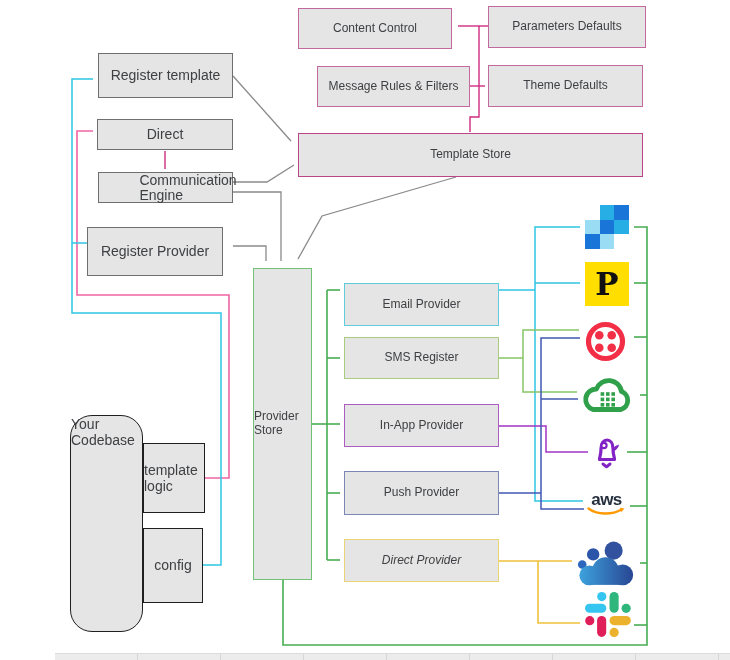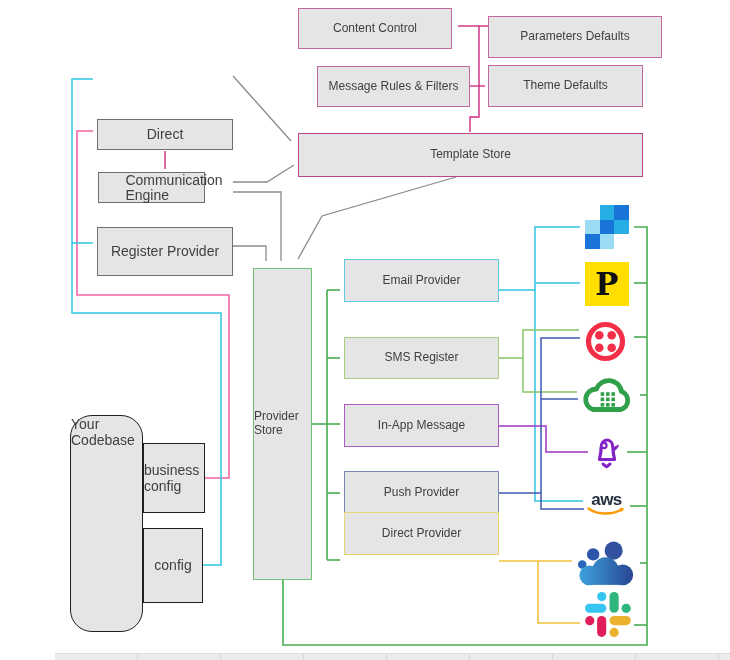--- a/index.html
+++ b/index.html
@@ -6,36 +6,36 @@
   #canvas{position:relative;width:730px;height:660px;background:#fff;overflow:hidden;
           font-family:"Liberation Sans", sans-serif;}
   #wires{position:absolute;left:0;top:0;width:730px;height:660px;}
   #wires path{fill:none;}
   .node{position:absolute;display:flex;align-items:center;justify-content:center;
         text-align:left;background:#e5e5e5;color:var(--c-text);
         border:1.4px solid var(--c-gray-border);box-sizing:border-box;
         font-size:12px;line-height:1.15;}
   
   .n-content{left:298px;top:8px;width:154px;height:41px;border-color:var(--c-pink-border);}
-  .n-params{left:488px;top:16px;width:174px;height:42px;border-color:var(--c-pink-border);}
+  .n-params{left:488px;top:6px;width:158px;height:42px;border-color:var(--c-pink-border);}
   .n-rules{left:317px;top:66px;width:153px;height:41px;border-color:var(--c-pink-border);}
   .n-theme{left:488px;top:65px;width:155px;height:42px;border-color:var(--c-pink-border);}
   .n-template{left:298px;top:133px;width:345px;height:44px;border-color:var(--c-pink-strong-border);}
   
   .n-regtemplate{left:98px;top:53px;width:135px;height:45px;font-size:14px;}
   .n-trigger{left:97px;top:119px;width:136px;height:31px;font-size:14px;}
-  .n-commengine{left:98px;top:172px;width:107px;height:31px;font-size:14px;line-height:1.05;padding-left:45px;}
-  .n-regprovider{left:97px;top:227px;width:136px;height:49px;font-size:14px;}
+  .n-commengine{left:98px;top:172px;width:135px;height:31px;font-size:14px;line-height:1.05;padding-left:45px;}
+  .n-regprovider{left:87px;top:227px;width:136px;height:49px;font-size:14px;}
   
   .n-providerstore{left:253px;top:268px;width:59px;height:312px;border-color:var(--c-green-border);font-size:12px;}
-  .n-email{left:344px;top:259px;width:155px;height:43px;border-color:var(--c-cyan-border);}
+  .n-email{left:344px;top:283px;width:155px;height:43px;border-color:var(--c-cyan-border);}
   .n-sms{left:344px;top:337px;width:155px;height:42px;border-color:var(--c-sms-border);}
   .n-inapp{left:344px;top:404px;width:155px;height:43px;border-color:var(--c-purple-border);}
   .n-push{left:344px;top:471px;width:155px;height:44px;border-color:var(--c-push-border);}
-  .n-direct{left:344px;top:512px;width:155px;height:43px;border-color:var(--c-direct-border);}
+  .n-direct{left:344px;top:539px;width:155px;height:43px;border-color:var(--c-direct-border);font-style:italic;}
   
   .n-codebase{left:70px;top:415px;width:73px;height:217px;border-radius:22px;
               border-color:var(--c-black-border);font-size:14px;
               align-items:flex-start;}
   .n-bizlogic{left:143px;top:443px;width:62px;height:70px;border-color:var(--c-black-border);font-size:14px;}
   .n-config{left:143px;top:528px;width:60px;height:75px;border-color:var(--c-black-border);font-size:14px;}
   
   .icon{position:absolute;}
   .ic-sendgrid{left:585px;top:205px;width:44px;height:44px;display:grid;
                grid-template-columns:repeat(3,1fr);grid-template-rows:repeat(3,1fr);}
@@ -187,54 +187,57 @@
   <div class="node n-rules">
       <span>Message Rules &amp; Filters</span>
     </div>
   <div class="node n-theme">
       <span>Theme Defaults</span>
     </div>
   <div class="node n-template">
       <span>Template Store</span>
     </div>
 
+  <div class="node n-regtemplate">
+      <span>Register template</span>
+    </div>
   <div class="node n-trigger">
       <span>Direct</span>
     </div>
   <div class="node n-commengine">
       <span>Communication Engine</span>
     </div>
   <div class="node n-regprovider">
       <span>Register Provider</span>
     </div>
 
   <div class="node n-providerstore">
       <span>Provider Store</span>
     </div>
   <div class="node n-email">
       <span>Email Provider</span>
     </div>
   <div class="node n-sms">
       <span>SMS Register</span>
     </div>
   <div class="node n-inapp">
-      <span>In-App Message</span>
+      <span>In-App Provider</span>
     </div>
   <div class="node n-push">
       <span>Push Provider</span>
     </div>
   <div class="node n-direct">
       <span>Direct Provider</span>
     </div>
 
   <div class="node n-codebase">
       <span>Your Codebase</span>
     </div>
   <div class="node n-bizlogic">
-      <span>business config</span>
+      <span>template logic</span>
     </div>
   <div class="node n-config">
       <span>config</span>
     </div>
 
   <div class="icon ic-sendgrid">
     <div class="sg-empty"></div>
       <div class="sg-bright"></div>
       <div class="sg-royal"></div>
     <div class="sg-pale"></div>

